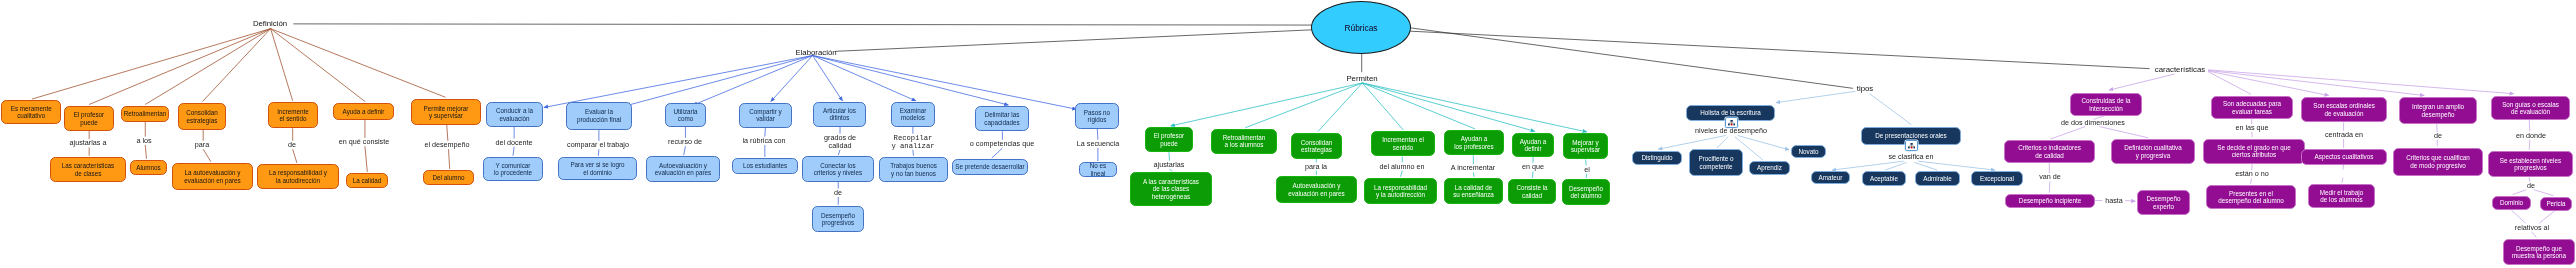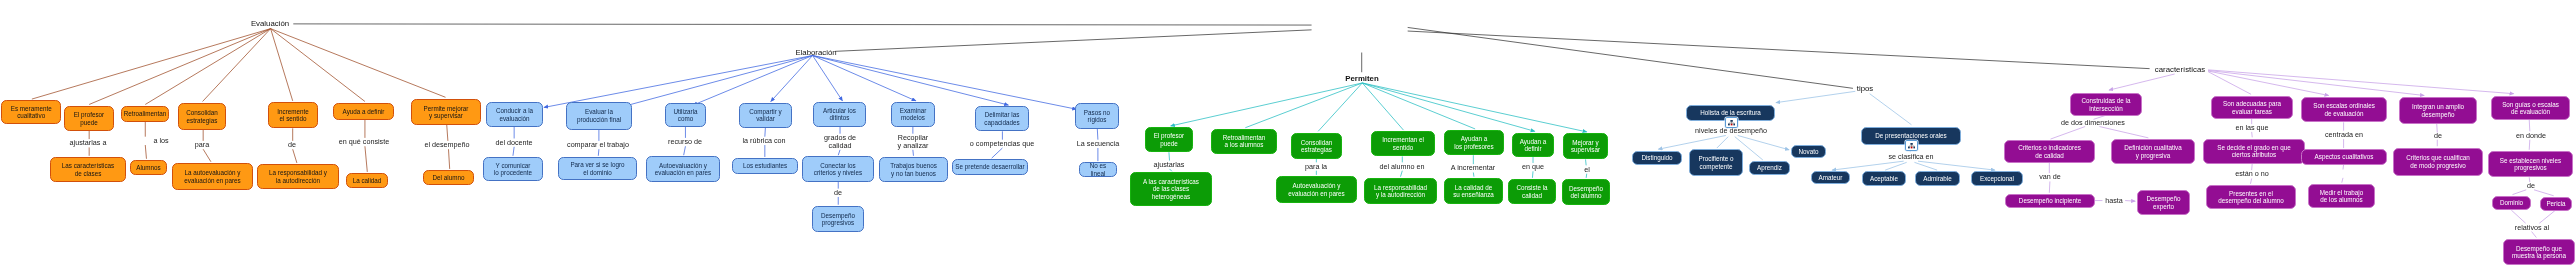--- a/index.html
+++ b/index.html
@@ -155,20 +155,23 @@
       <line x1="4082" y1="234" x2="4082" y2="245" stroke="#C9A3E8" stroke-width="1.3"></line>
       <line x1="4236" y1="200" x2="4237" y2="220" stroke="#C9A3E8" stroke-width="1.3"></line>
       <line x1="4237" y1="234" x2="4236" y2="251" stroke="#C9A3E8" stroke-width="1.3"></line>
       <line x1="4236" y1="297" x2="4237" y2="305" stroke="#C9A3E8" stroke-width="1.3"></line>
       <line x1="4231" y1="318" x2="4208" y2="326" stroke="#C9A3E8" stroke-width="1.3"></line>
       <line x1="4244" y1="318" x2="4277" y2="328" stroke="#C9A3E8" stroke-width="1.3"></line>
       <line x1="4206" y1="352" x2="4230" y2="374" stroke="#C9A3E8" stroke-width="1.3"></line>
       <line x1="4279" y1="353" x2="4253" y2="374" stroke="#C9A3E8" stroke-width="1.3"></line>
       <line x1="4240" y1="388" x2="4248" y2="398" stroke="#C9A3E8" stroke-width="1.3"></line>
     </svg>
+  <div class="root-ellipse" id="root-node" style="left: 1311px; top: 1.2px; width: 98px; height: 51px;">
+    <span>Rúbricas</span>
+  </div>
 <div class="node s-o" style="left: 1.2px; top: 100px; width: 60px; height: 24px;">Es meramente
 cualitativo</div>
     <div class="node s-o" style="left: 64px; top: 106px; width: 50px; height: 25px;">El profesor
 puede</div>
     <div class="node s-o" style="left: 121px; top: 106px; width: 48px; height: 15.5px;">Retroalimentan</div>
     <div class="node s-o" style="left: 178px; top: 103px; width: 48px; height: 27px;">Consolidan
 estrategias</div>
     <div class="node s-o" style="left: 268px; top: 102px; width: 50px; height: 26px;">Incremente
 el sentido</div>
     <div class="node s-o" style="left: 333px; top: 103px; width: 61px; height: 16.7px;">Ayuda a definir</div>
@@ -277,39 +280,39 @@
     <div class="node s-p" style="left: 2308px; top: 184px; width: 67px; height: 24px;">Medir el trabajo
 de los alumnos</div>
     <div class="node s-p" style="left: 2393px; top: 148px; width: 90px; height: 27.5px;">Criterios que cualifican
 de modo progresivo</div>
     <div class="node s-p" style="left: 2488px; top: 151px; width: 85px; height: 26px;">Se establecen niveles
 progresivos</div>
     <div class="node s-p" style="left: 2492px; top: 196px; width: 39px; height: 14.3px;">Dominio</div>
     <div class="node s-p" style="left: 2540px; top: 197px; width: 32px; height: 13.7px;">Pericia</div>
     <div class="node s-p" style="left: 2503px; top: 239px; width: 72px; height: 26px;">Desempeño que
 muestra la persona</div>
-    <div class="lbl big" style="left: 270px; top: 24px;">Evaluación</div>
+    <div class="lbl big" style="left: 270px; top: 24px;">Definición</div>
     <div class="lbl big" style="left: 816px; top: 53px;">Elaboración</div>
-    <div class="lbl big" style="left: 1362px; top: 79px; font-weight: bold;">Permiten</div>
+    <div class="lbl big" style="left: 1362px; top: 79px;">Permiten</div>
     <div class="lbl big" style="left: 1865px; top: 89px;">tipos</div>
     <div class="lbl big" style="left: 2180px; top: 70px;">características</div>
     <div class="lbl" style="left: 88px; top: 143px;">ajustarlas a</div>
-    <div class="lbl" style="left: 161px; top: 141px;">a los</div>
+    <div class="lbl" style="left: 144px; top: 141px;">a los</div>
     <div class="lbl" style="left: 202px; top: 145px;">para</div>
     <div class="lbl" style="left: 292px; top: 145px;">de</div>
     <div class="lbl" style="left: 364px; top: 142px;">en qué consiste</div>
     <div class="lbl" style="left: 447px; top: 145px;">el desempeño</div>
     <div class="lbl" style="left: 514px; top: 143px;">del docente</div>
     <div class="lbl" style="left: 598px; top: 145px;">comparar el trabajo</div>
     <div class="lbl" style="left: 685px; top: 142px;">recurso de</div>
     <div class="lbl" style="left: 764px; top: 141px; text-align: right;">la rúbrica con</div>
     <div class="lbl" style="left: 840px; top: 142px;">grados de
 calidad</div>
     <div class="lbl" style="left: 838px; top: 193px;">de</div>
-    <div class="lbl" style="left: 913px; top: 142px;">Recopilar
+    <div class="lbl" style="left: 913px; top: 142px; font-family: Liberation Mono, monospace;">Recopilar
 y analizar</div>
     <div class="lbl" style="left: 1002px; top: 144px;">o competencias que</div>
     <div class="lbl" style="left: 1098px; top: 144px;">La secuencia</div>
     <div class="lbl" style="left: 1169px; top: 165px;">ajustarlas</div>
     <div class="lbl" style="left: 1316px; top: 167px;">para la</div>
     <div class="lbl" style="left: 1402px; top: 167px;">del alumno en</div>
     <div class="lbl" style="left: 1473px; top: 168px;">A incrementar</div>
     <div class="lbl" style="left: 1533px; top: 167px;">en que</div>
     <div class="lbl" style="left: 1587px; top: 170px;">el</div>
     <div class="lbl" style="left: 1731px; top: 131px;">niveles de desempeño</div>

